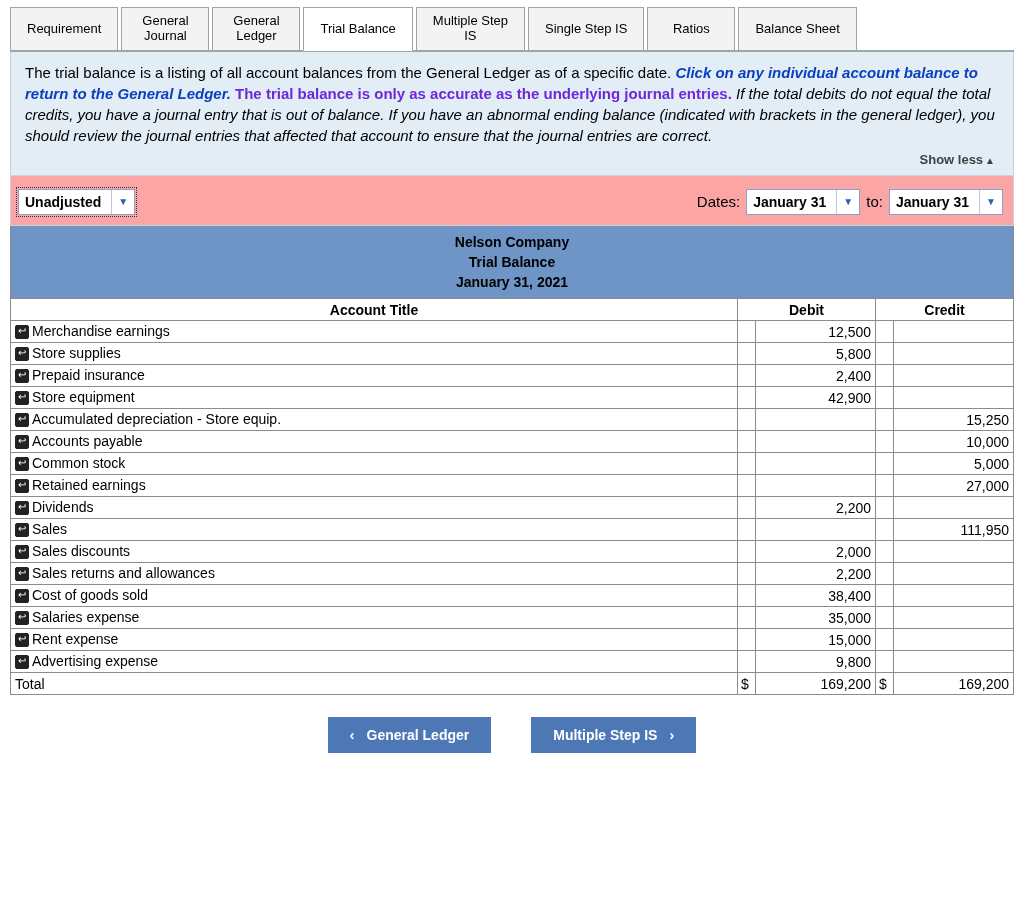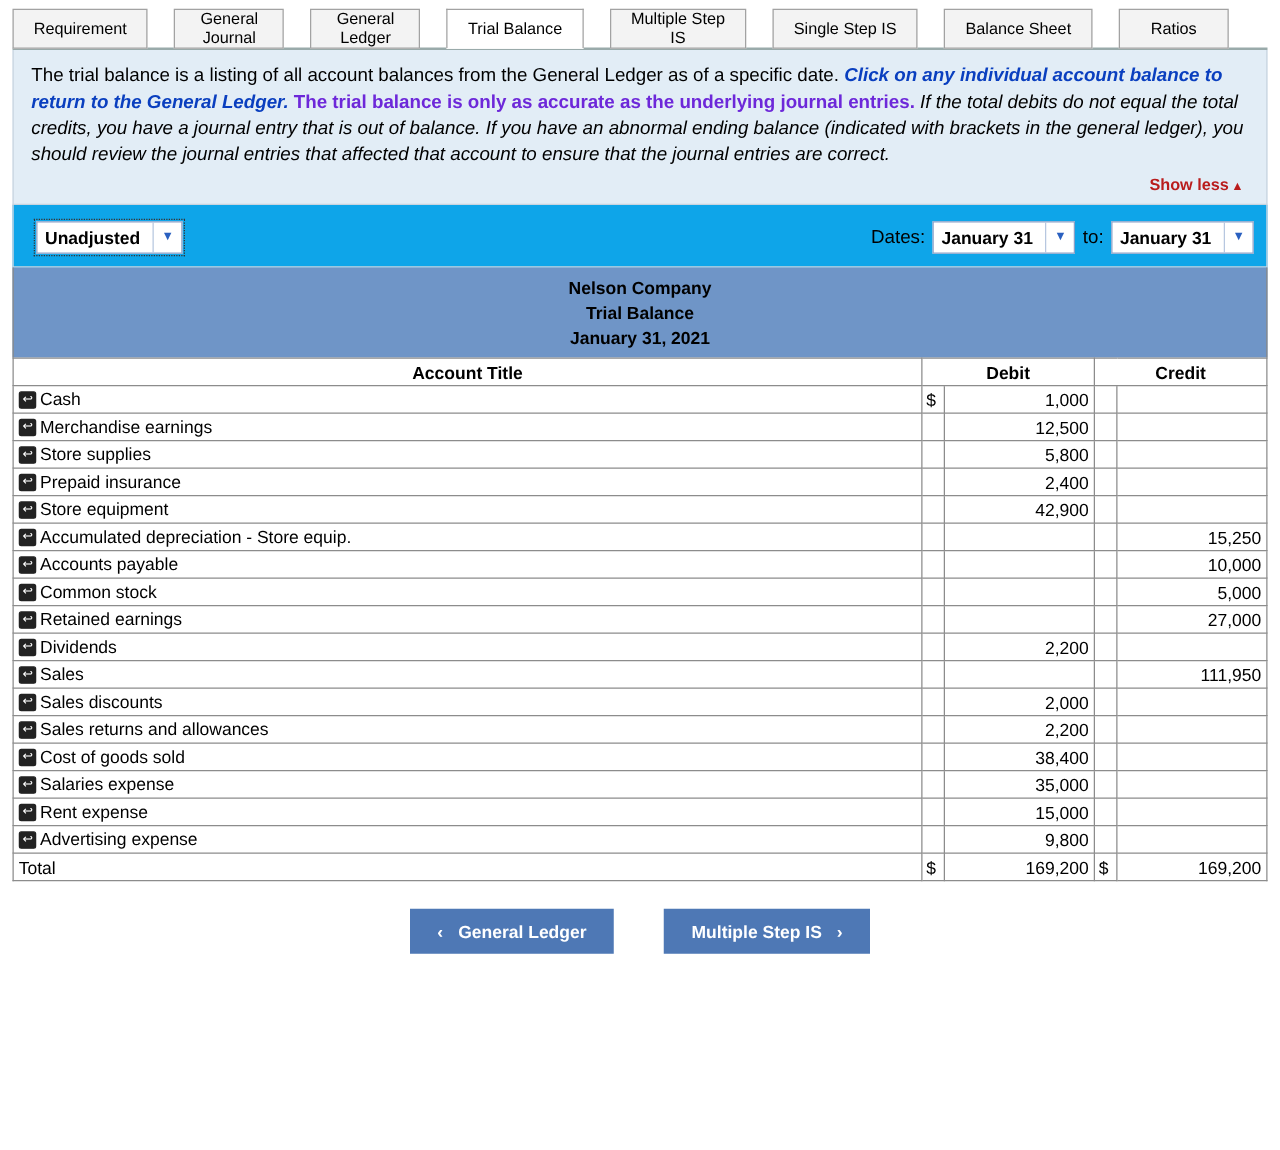--- a/index.html
+++ b/index.html
@@ -13,29 +13,29 @@
     width: 1024px;
   }
   .tabs {
     display: flex;
     border-bottom: 2px solid #9aa;
   }
   .tab {
     border: 1px solid #a2a2a2;
     background: #f3f3f3;
     padding: 6px 16px;
-    height: 32px;
+    height: 44px;
     min-width: 88px;
     display: flex;
     align-items: center;
     justify-content: center;
     text-align: center;
     font-size: 13px;
     cursor: pointer;
-    margin-right: 21px;
+    margin-right: 3px;
     position: relative;
     bottom: -1px;
     line-height: 1.15;
   }
   .tab.active {
     background: #fff;
     border-bottom: 1px solid #fff;
   }
   .info-box {
     background: #e2edf6;
@@ -46,34 +46,34 @@
   }
   .info-text {
     font-size: 15px;
     line-height: 1.4;
   }
   .blue-italic { color:#0a3fbf; font-style: italic; font-weight: bold; }
   .red-bold { color:#6d28d9; font-weight: bold; }
   .italic { font-style: italic; }
   .showless {
     text-align: right;
-    color: #b91c1c;
+    color: #404040;
     font-weight: bold;
     font-size: 13px;
     cursor: pointer;
     padding: 6px 4px 2px 0;
   }
   .showless .tri { font-size: 10px; margin-left:2px;}
   .controls-row {
     display: flex;
     align-items: center;
-    padding: 6px 2px 4px 16px;
+    padding: 6px 2px 4px 5px;
     border: 1px solid #c8d4df;
     border-top: none;
-    background:#0ea5e9;
+    background:#fca5a5;
   }
   .dropdown {
     border: 1px solid #8aa0c7;
     background: #fff;
     height: 26px;
     display: inline-flex;
     align-items: center;
     font-weight: bold;
     padding: 0 6px;
     font-size: 14px;
@@ -171,22 +171,22 @@
 </head>
 <body>
 
 <div class="tabs" id="tabs">
     <div class="tab">Requirement</div>
     <div class="tab">General<br>Journal</div>
     <div class="tab">General<br>Ledger</div>
     <div class="tab active">Trial Balance</div>
     <div class="tab">Multiple Step<br>IS</div>
     <div class="tab">Single Step IS</div>
+    <div class="tab">Ratios</div>
     <div class="tab">Balance Sheet</div>
-    <div class="tab">Ratios</div>
   </div>
 
 <div class="info-box">
   <div class="info-text">
     <span>The trial balance is a listing of all account balances from the General Ledger as of a specific date. </span><span class="blue-italic">Click on any individual account balance to return to the General Ledger. </span><span class="red-bold">The trial balance is only as accurate as the underlying journal entries. </span><span class="italic">If the total debits do not equal the total credits, you have a journal entry that is out of balance. If you have an abnormal ending balance (indicated with brackets in the general ledger), you should review the journal entries that affected that account to ensure that the journal entries are correct.</span>
   </div>
   <div class="showless">
     <span>Show less</span><span class="tri">▲</span>
   </div>
 </div>
@@ -224,27 +224,20 @@
   </colgroup>
   <thead>
     <tr>
       <th>Account Title</th>
       <th colspan="2">Debit</th>
       <th colspan="2">Credit</th>
     </tr>
   </thead>
   <tbody id="tb-body">
       <tr>
-        <td class="account"><span class="row-icon"></span><span>Cash</span></td>
-        <td class="cur">$</td>
-        <td class="num">1,000</td>
-        <td class="cur"></td>
-        <td class="num"></td>
-      </tr>
-      <tr>
         <td class="account"><span class="row-icon"></span><span>Merchandise earnings</span></td>
         <td class="cur"></td>
         <td class="num">12,500</td>
         <td class="cur"></td>
         <td class="num"></td>
       </tr>
       <tr>
         <td class="account"><span class="row-icon"></span><span>Store supplies</span></td>
         <td class="cur"></td>
         <td class="num">5,800</td>

